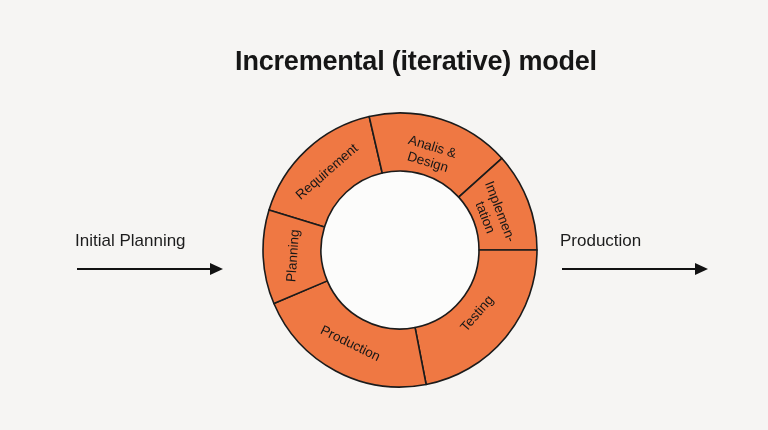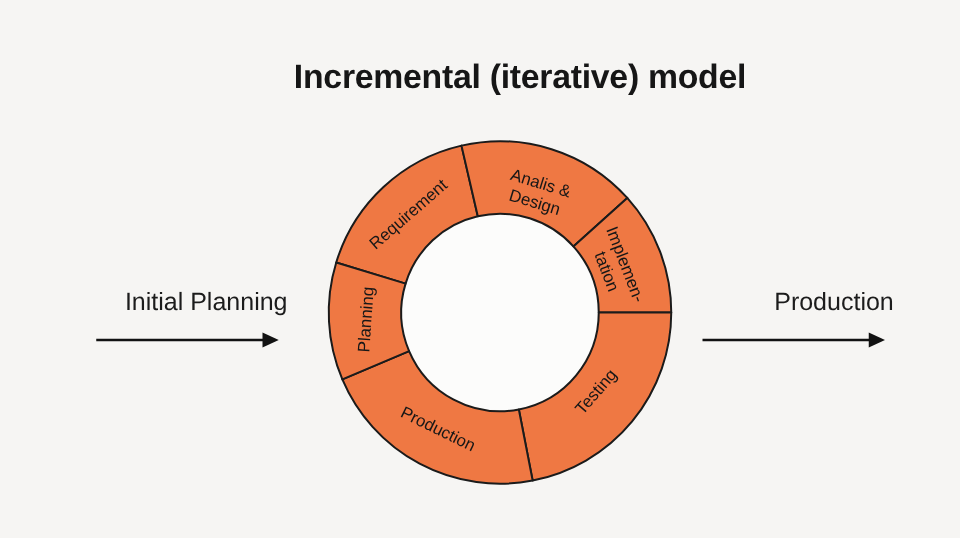--- a/index.html
+++ b/index.html
@@ -34,22 +34,22 @@
   }
   .flow {
     position: absolute;
     width: 155px;
   }
   .flow-left  { left: 75px;  top: 231px; }
   .flow-right { left: 560px; top: 231px; }
   .flow-label {
     display: block;
     width: 155px;
-    text-align: right;
-    font-size: 20px;
+    text-align: left;
+    font-size: 17px;
     font-weight: 400;
     color: #1c1c1c;
   }
   .flow-arrow {
     position: relative;
     margin-top: 12px;
     width: 148px;
     height: 12px;
   }
   .flow-arrow .shaft {

